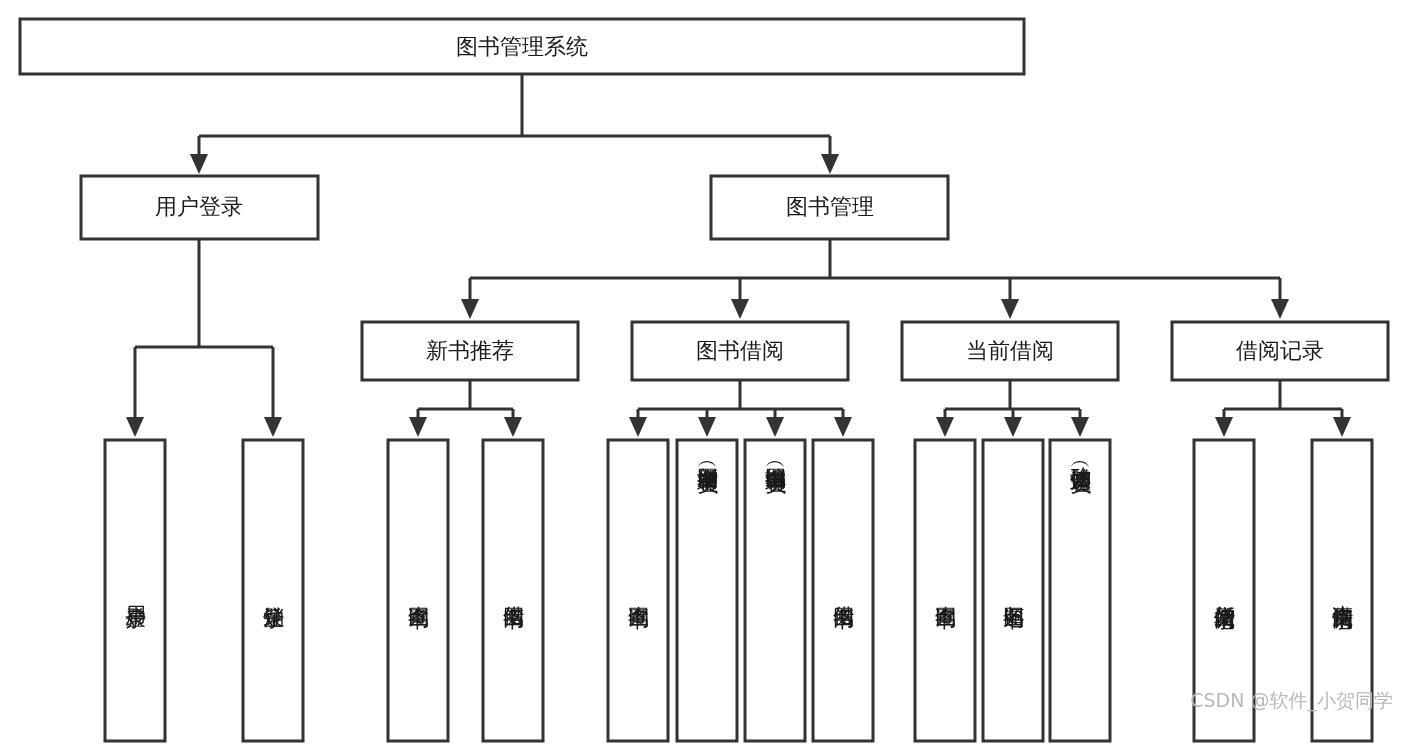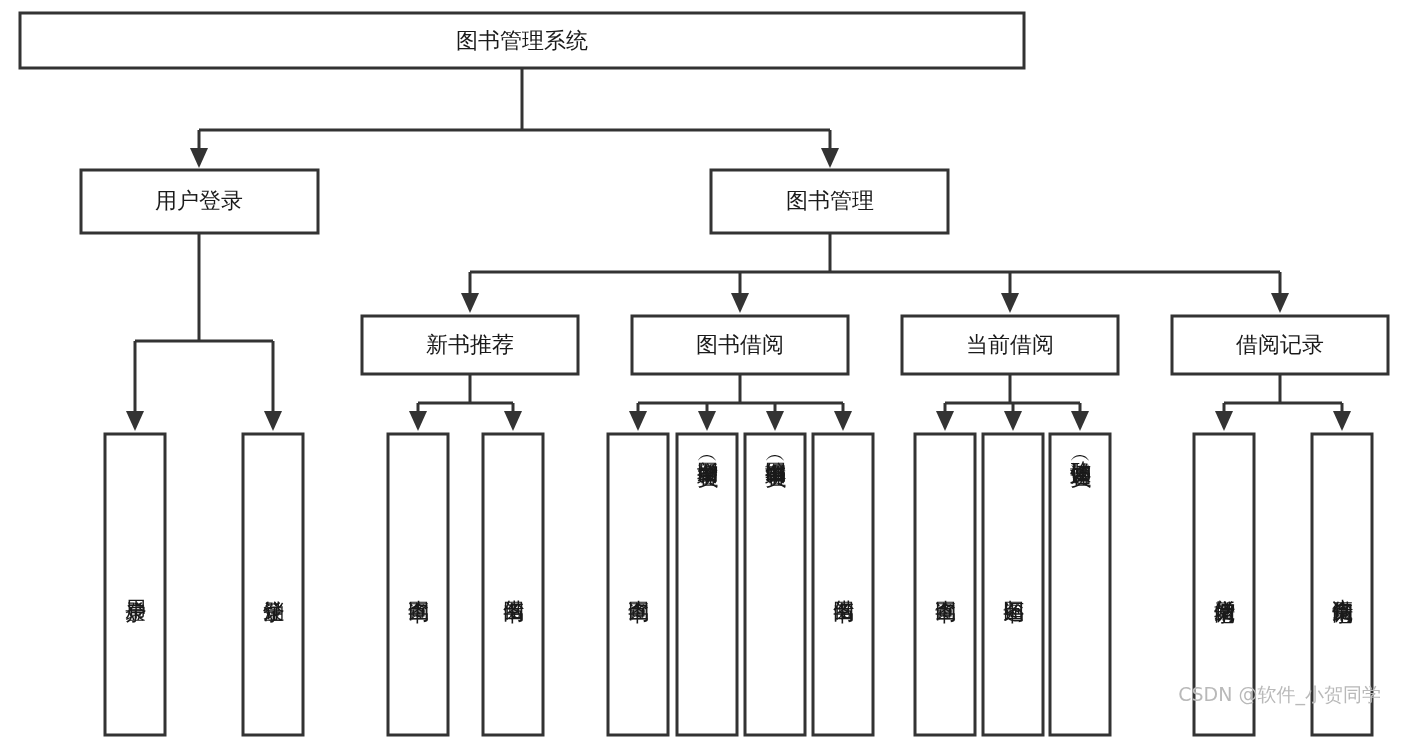--- a/index.html
+++ b/index.html
@@ -11,20 +11,21 @@
     width: 1405px;
     height: 747px;
     font-family: "DejaVu Sans", "Liberation Sans", sans-serif;
     overflow: hidden;
   }
   #diagram-root {
     position: relative;
     width: 1405px;
     height: 712px;
     background: #ffffff;
+    margin-top: 6px;
   }
   svg.diagram {
     position: absolute;
     top: 0;
     left: 0;
     width: 1405px;
     height: 747px;
   }
   .node-box {
     fill: #ffffff;
@@ -61,21 +62,21 @@
     line-height: 1.12;
     color: #1a1a1a;
     writing-mode: vertical-rl;
     text-orientation: upright;
     letter-spacing: 1px;
     text-align: center;
     white-space: nowrap;
   }
   .watermark {
     position: absolute;
-    right: 24px;
+    right: 12px;
     bottom: 4px;
     font-family: "DejaVu Sans", "Liberation Sans", sans-serif;
     font-size: 19px;
     color: #b9b9b9;
     white-space: nowrap;
     pointer-events: none;
   }
 </style>
 </head>
 <body>

